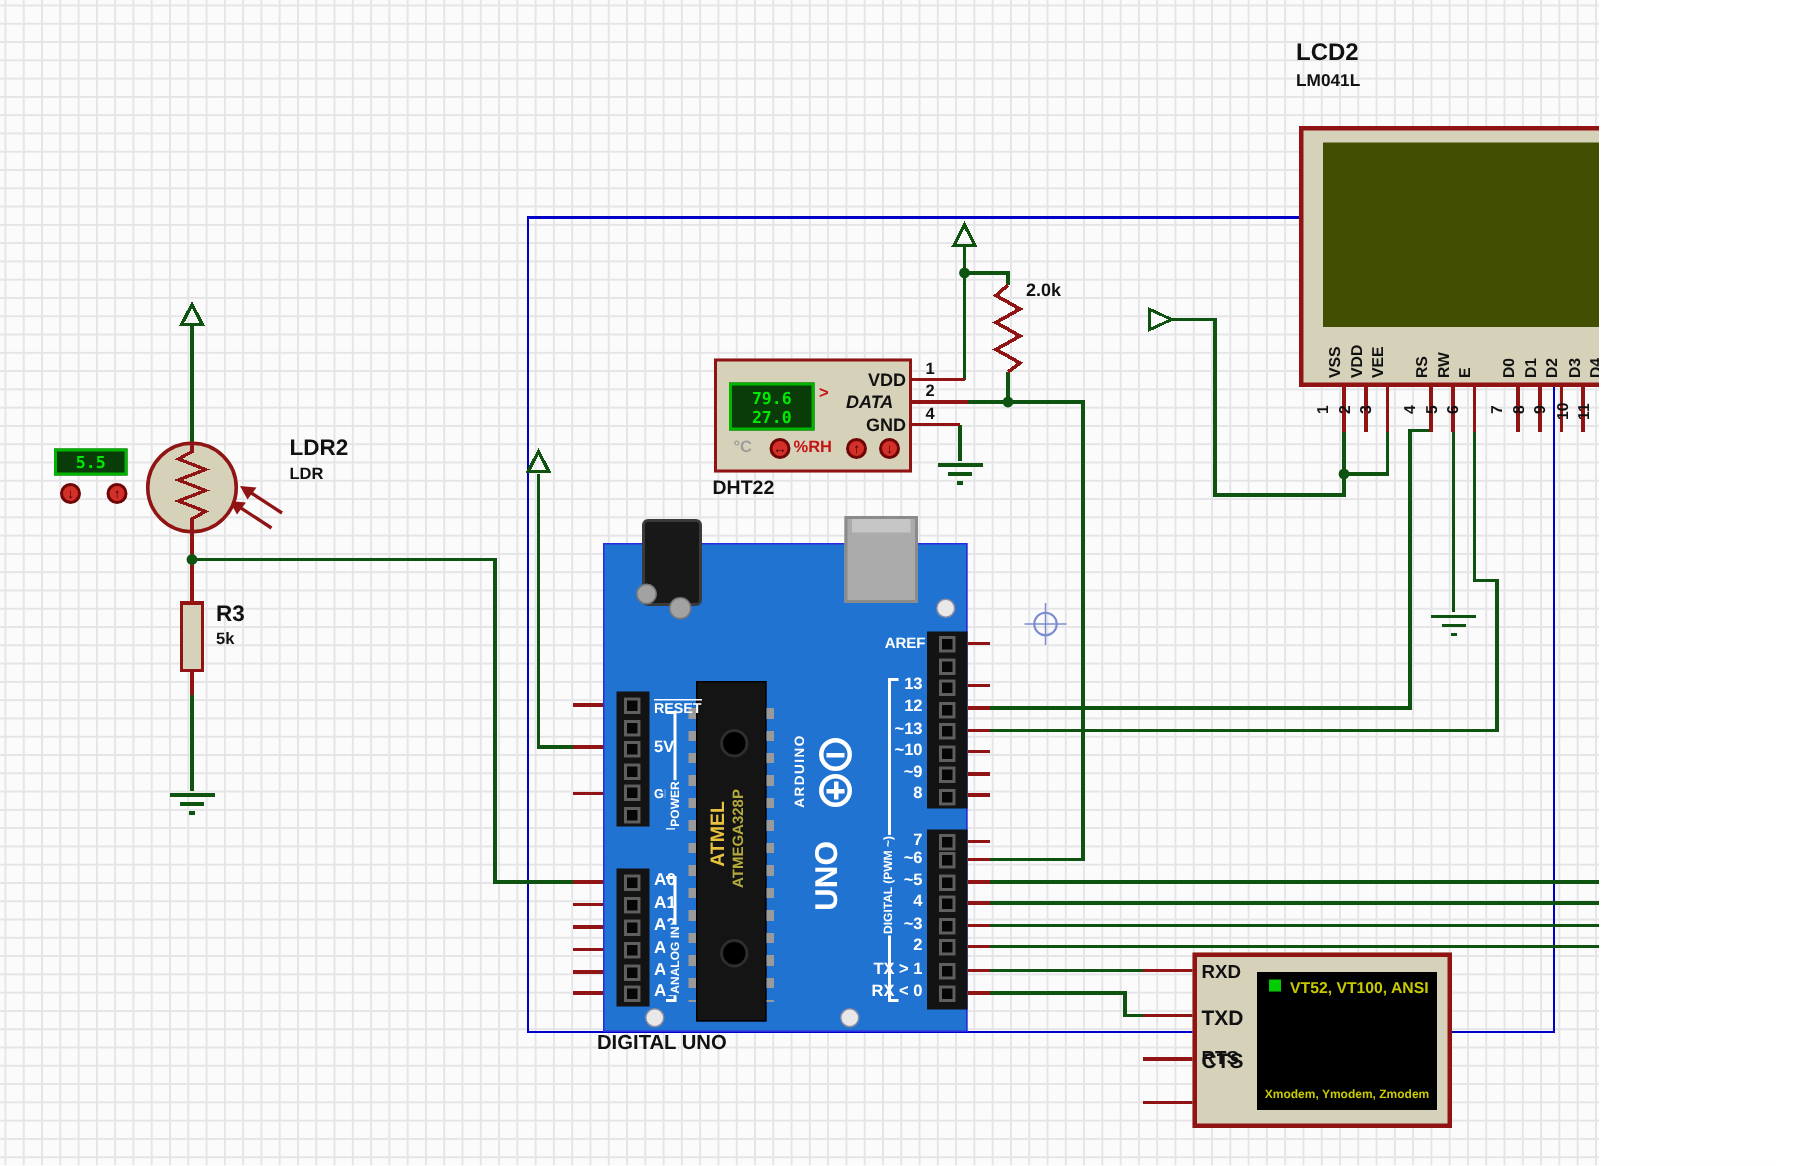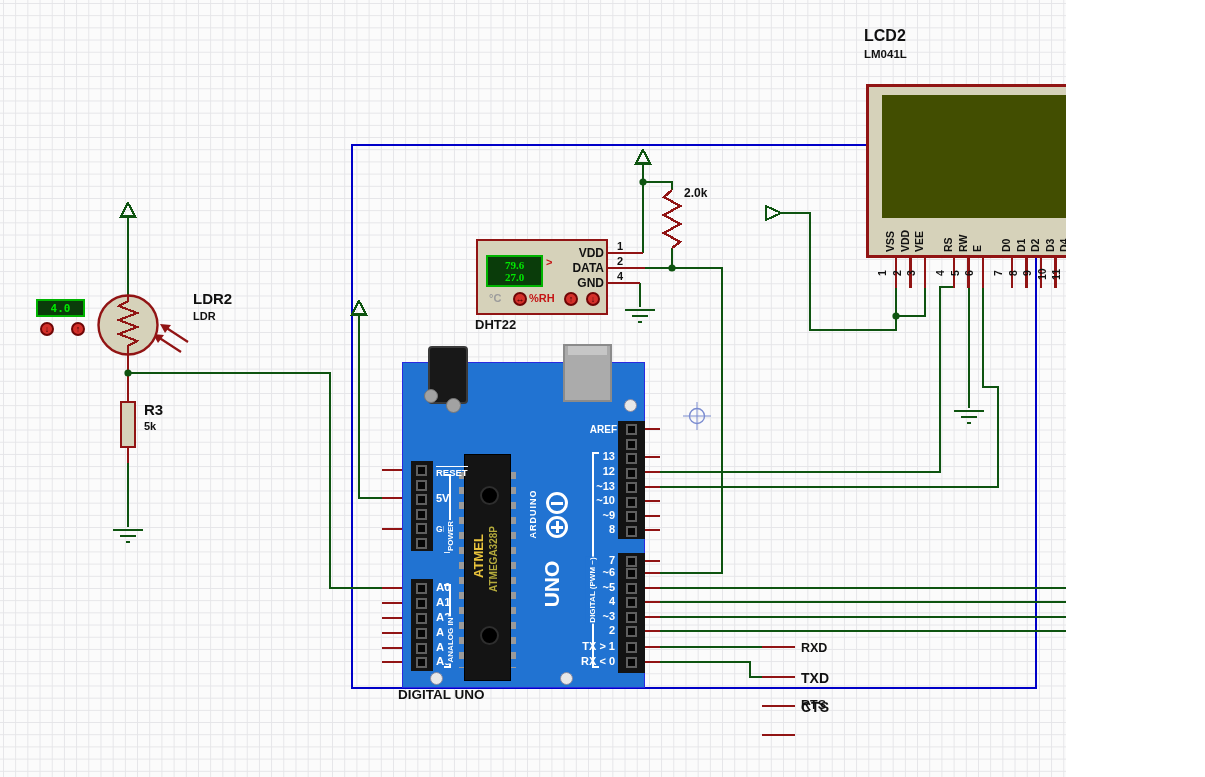--- a/index.html
+++ b/index.html
@@ -131,39 +131,39 @@
 <span class="vlab" style="left:998px;top:270px;font-size:10.5px;">7</span>
 <span class="vlab" style="left:1012.5px;top:270px;font-size:10.5px;">8</span>
 <span class="vlab" style="left:1027px;top:270px;font-size:10.5px;">9</span>
 <span class="vlab" style="left:1041.5px;top:274px;font-size:10.5px;">10</span>
 <span class="vlab" style="left:1056px;top:274px;font-size:10.5px;">11</span>
 <span class="vlab" style="left:1071px;top:274px;font-size:10.5px;">12</span>
 <span class="vlab" style="left:1085px;top:274px;font-size:10.5px;">13</span>
 <span class="vlab" style="left:1099.5px;top:274px;font-size:10.5px;">14</span>
 
 <div class="body beige" style="left:476px;top:239px;width:132px;height:76px;border-width:2px;"></div>
-<div class="dispbox" style="left:486px;top:255px;width:57px;height:32px;font-size:11px;font-family:Liberation Serif, serif;">
+<div class="dispbox" style="left:486px;top:255px;width:57px;height:32px;font-size:11px;">
   <div style="margin-top:2px;">79.6</div>
   <div>27.0</div>
 </div>
 <span class="lab" style="left:546px;top:257px;font-size:11px;color:#c41414;">&gt;</span>
 <span class="lab" style="left:489px;top:293px;font-size:11px;color:#9c9c9c;">°C</span>
 <span class="lab" style="left:529px;top:293px;font-size:11px;color:#c41414;">%RH</span>
 <div class="btn" style="left:513px;top:292px;">↔</div>
 <div class="btn" style="left:564px;top:292px;">↑</div>
 <div class="btn" style="left:586px;top:292px;">↓</div>
 <span class="lab" style="left:564px;top:247px;width:40px;text-align:right;font-size:12px;">VDD</span>
-<span class="lab" style="left:564px;top:262px;width:40px;text-align:right;font-size:12px;">DATA</span>
+<span class="lab" style="left:564px;top:262px;width:40px;text-align:left;font-size:12px;font-style:italic;">DATA</span>
 <span class="lab" style="left:564px;top:277px;width:40px;text-align:right;font-size:12px;">GND</span>
 <span class="lab" style="left:612px;top:241px;width:16px;text-align:center;font-size:11px;">1</span>
 <span class="lab" style="left:612px;top:256px;width:16px;text-align:center;font-size:11px;">2</span>
 <span class="lab" style="left:612px;top:271px;width:16px;text-align:center;font-size:11px;">4</span>
 <span class="lab" style="left:475px;top:318px;font-size:13px;">DHT22</span>
 
-<div class="dispbox" style="left:36px;top:299px;width:49px;height:18px;font-size:11px;line-height:15px;">4.0</div>
+<div class="dispbox" style="left:36px;top:299px;width:49px;height:18px;font-size:11px;line-height:15px;">5.5</div>
 <div class="btn" style="left:40px;top:322px;">↓</div>
 <div class="btn" style="left:71px;top:322px;">↑</div>
 <span class="lab" style="left:193px;top:291px;font-size:15px;">LDR2</span>
 <span class="lab" style="left:193px;top:311px;font-size:11px;">LDR</span>
 <span class="lab" style="left:144px;top:402px;font-size:15px;">R3</span>
 <span class="lab" style="left:144px;top:421px;font-size:11px;">5k</span>
 <span class="lab" style="left:684px;top:187px;font-size:12px;">2.0k</span>
 
 <div class="body" style="left:402px;top:362px;width:243px;height:326px;background:#2173d2;border:1.5px solid #2a2ae0;"></div>
 <div class="body" style="left:428px;top:346px;width:40px;height:58px;background:#181818;border:2px solid #3a3a3a;border-radius:4px;"></div>
@@ -261,18 +261,25 @@
 <span class="lab" style="left:575px;top:555px;width:40px;text-align:right;font-size:11px;color:#fff;">7</span>
 <span class="lab" style="left:575px;top:567px;width:40px;text-align:right;font-size:11px;color:#fff;">~6</span>
 <span class="lab" style="left:575px;top:582px;width:40px;text-align:right;font-size:11px;color:#fff;">~5</span>
 <span class="lab" style="left:575px;top:596px;width:40px;text-align:right;font-size:11px;color:#fff;">4</span>
 <span class="lab" style="left:575px;top:611px;width:40px;text-align:right;font-size:11px;color:#fff;">~3</span>
 <span class="lab" style="left:575px;top:625px;width:40px;text-align:right;font-size:11px;color:#fff;">2</span>
 <span class="lab" style="left:567px;top:641px;width:48px;text-align:right;font-size:11px;color:#fff;">TX &gt; 1</span>
 <span class="lab" style="left:567px;top:656px;width:48px;text-align:right;font-size:11px;color:#fff;">RX &lt; 0</span>
 <span class="lab" style="left:398px;top:688px;font-size:13.5px;">DIGITAL UNO</span>
 
+<div class="body beige" style="left:795px;top:635px;width:173px;height:117px;">
+  <div style="position:absolute;left:40px;top:10px;width:120px;height:92px;background:#000;">
+    <div style="position:absolute;left:8px;top:5px;width:8px;height:8px;background:#00cc00;"></div>
+    <div style="position:absolute;left:22px;top:5px;font-size:10.5px;font-weight:bold;color:#c9c900;white-space:nowrap;">VT52, VT100, ANSI</div>
+    <div style="position:absolute;left:0;top:77px;width:120px;text-align:center;font-size:8px;font-weight:bold;color:#c9c900;white-space:nowrap;">Xmodem, Ymodem, Zmodem</div>
+  </div>
+</div>
 <span class="lab" style="left:801px;top:642px;font-size:12.5px;">RXD</span>
 <span class="lab" style="left:801px;top:671px;font-size:14px;">TXD</span>
 <span class="lab" style="left:801px;top:699px;font-size:12.5px;">RTS</span>
 <span class="lab" style="left:801px;top:700px;font-size:14px;">CTS</span>
 
 </div>
 
 </body></html>

